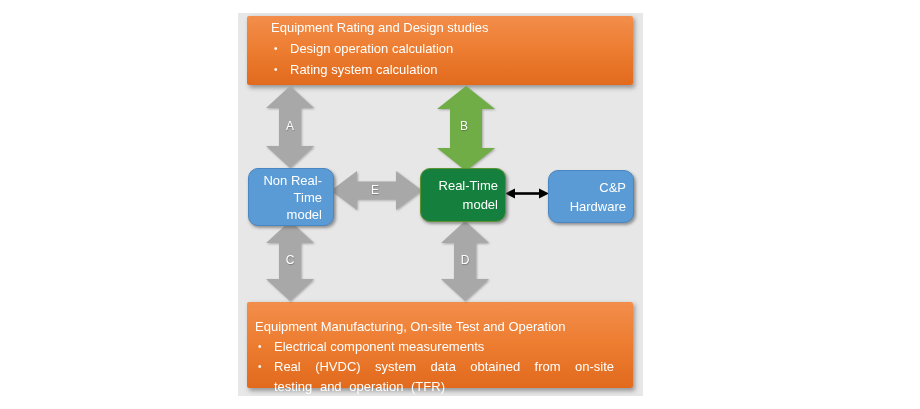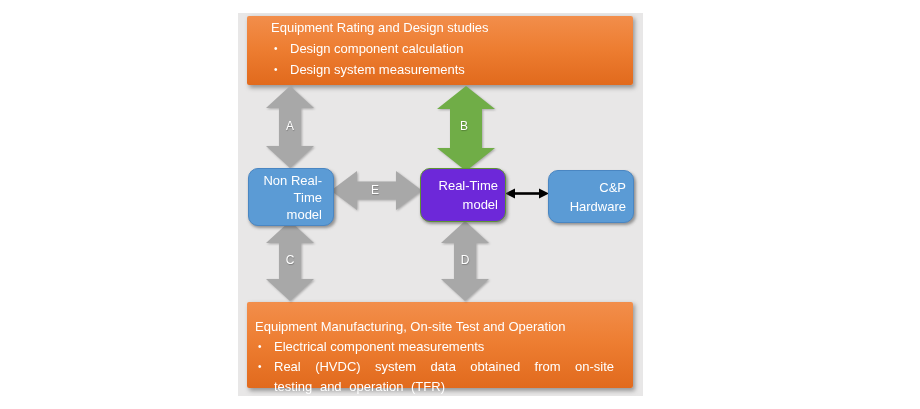--- a/index.html
+++ b/index.html
@@ -25,21 +25,21 @@
   .bullet-row{display:flex;align-items:flex-start;}
   .bullet-dot{width:16px;padding-left:3px;font-size:10px;flex:none;}
   .bullet-text{flex:1;}
   .bullet-text.justified{flex:none;width:340px;text-align:justify;word-spacing:4px;}
   .node{
     position:absolute;border-radius:10px;color:#ffffff;font-size:13px;
     display:flex;align-items:center;justify-content:center;text-align:right;
     box-shadow:1.5px 2px 3px rgba(90,90,90,0.6);
   }
   .node-blue{background:#5b9bd5;border:1px solid #4a86c2;}
-  .node-green{background:#6d28d9;border:1px solid #5e9334;}
+  .node-green{background:#15803d;border:1px solid #5e9334;}
   #node-non-rt{left:248px;top:168px;width:84px;height:56px;line-height:17px;}
   #node-non-rt .node-label{width:62px;}
   #node-rt{left:420px;top:168px;width:84px;height:52px;line-height:19px;}
   #node-rt .node-label{width:70px;}
   #node-cp{left:548px;top:170px;width:84px;height:51px;line-height:19px;border-radius:10px;}
   #node-cp .node-label{width:70px;}
   .arrow{position:absolute;}
   .arrow svg{display:block;filter:drop-shadow(1.3px 1.5px 1.2px rgba(0,0,0,0.28));}
   #arrow-a{left:266px;top:86px;}
   #arrow-b{left:437px;top:86px;}
@@ -63,25 +63,25 @@
 
 <div id="page">
 
   <div id="panel"></div>
 
   <div class="obox" id="top-box">
     <div class="obox-inner">
       <div class="obox-title">Equipment Rating and Design studies</div>
       <div class="bullet-row">
         <span class="bullet-dot">•</span>
-        <span class="bullet-text">Design component calculation</span>
+        <span class="bullet-text">Design operation calculation</span>
       </div>
       <div class="bullet-row">
         <span class="bullet-dot">•</span>
-        <span class="bullet-text">Design system measurements</span>
+        <span class="bullet-text">Rating system calculation</span>
       </div>
     </div>
   </div>
 
   <div class="obox" id="bottom-box">
     <div class="obox-inner">
       <div class="obox-title">Equipment Manufacturing, On-site Test and Operation</div>
       <div class="bullet-row">
         <span class="bullet-dot">•</span>
         <span class="bullet-text">Electrical component measurements</span>

